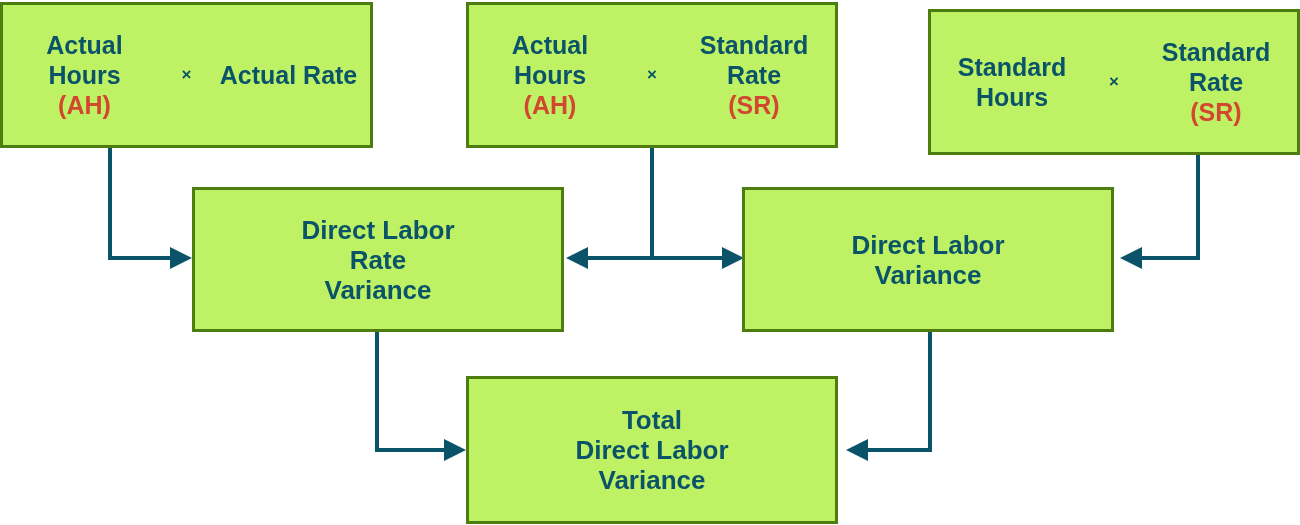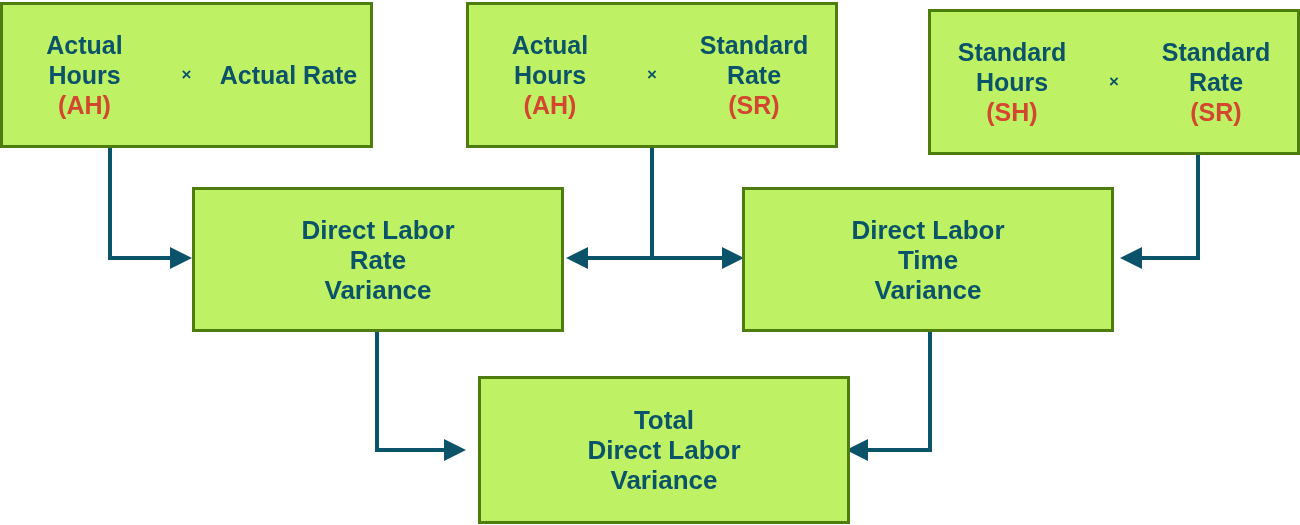--- a/index.html
+++ b/index.html
@@ -124,21 +124,20 @@
         <span class="abbr">(SR)</span>
       </div>
     </div>
   </div>
 
   <div class="box" style="left:928px; top:9px; width:372px; height:146px;">
     <div class="formula">
       <div class="operand">
         <span>Standard</span>
         <span>Hours</span>
-        <span class="abbr">(SH)</span>
       </div>
       <div class="times">×</div>
       <div class="operand">
         <span>Standard</span>
         <span>Rate</span>
         <span class="abbr">(SR)</span>
       </div>
     </div>
   </div>
 
@@ -146,26 +145,25 @@
     <div class="vbox-label">
       <span>Direct Labor</span>
       <span>Rate</span>
       <span>Variance</span>
     </div>
   </div>
 
   <div class="box" style="left:742px; top:187px; width:372px; height:145px;">
     <div class="vbox-label">
       <span>Direct Labor</span>
-      <span>Time</span>
       <span>Variance</span>
     </div>
   </div>
 
-  <div class="box" style="left:478px; top:376px; width:372px; height:148px;">
+  <div class="box" style="left:466px; top:376px; width:372px; height:148px;">
     <div class="vbox-label">
       <span>Total</span>
       <span>Direct Labor</span>
       <span>Variance</span>
     </div>
   </div>
 
   <div class="vline" style="left:108px; top:146px; height:114px;"></div>
   <div class="hline" style="left:108px; top:256px; width:78px;"></div>
   <div class="arrow arrow-right" style="left:170px; top:247px;"></div>

